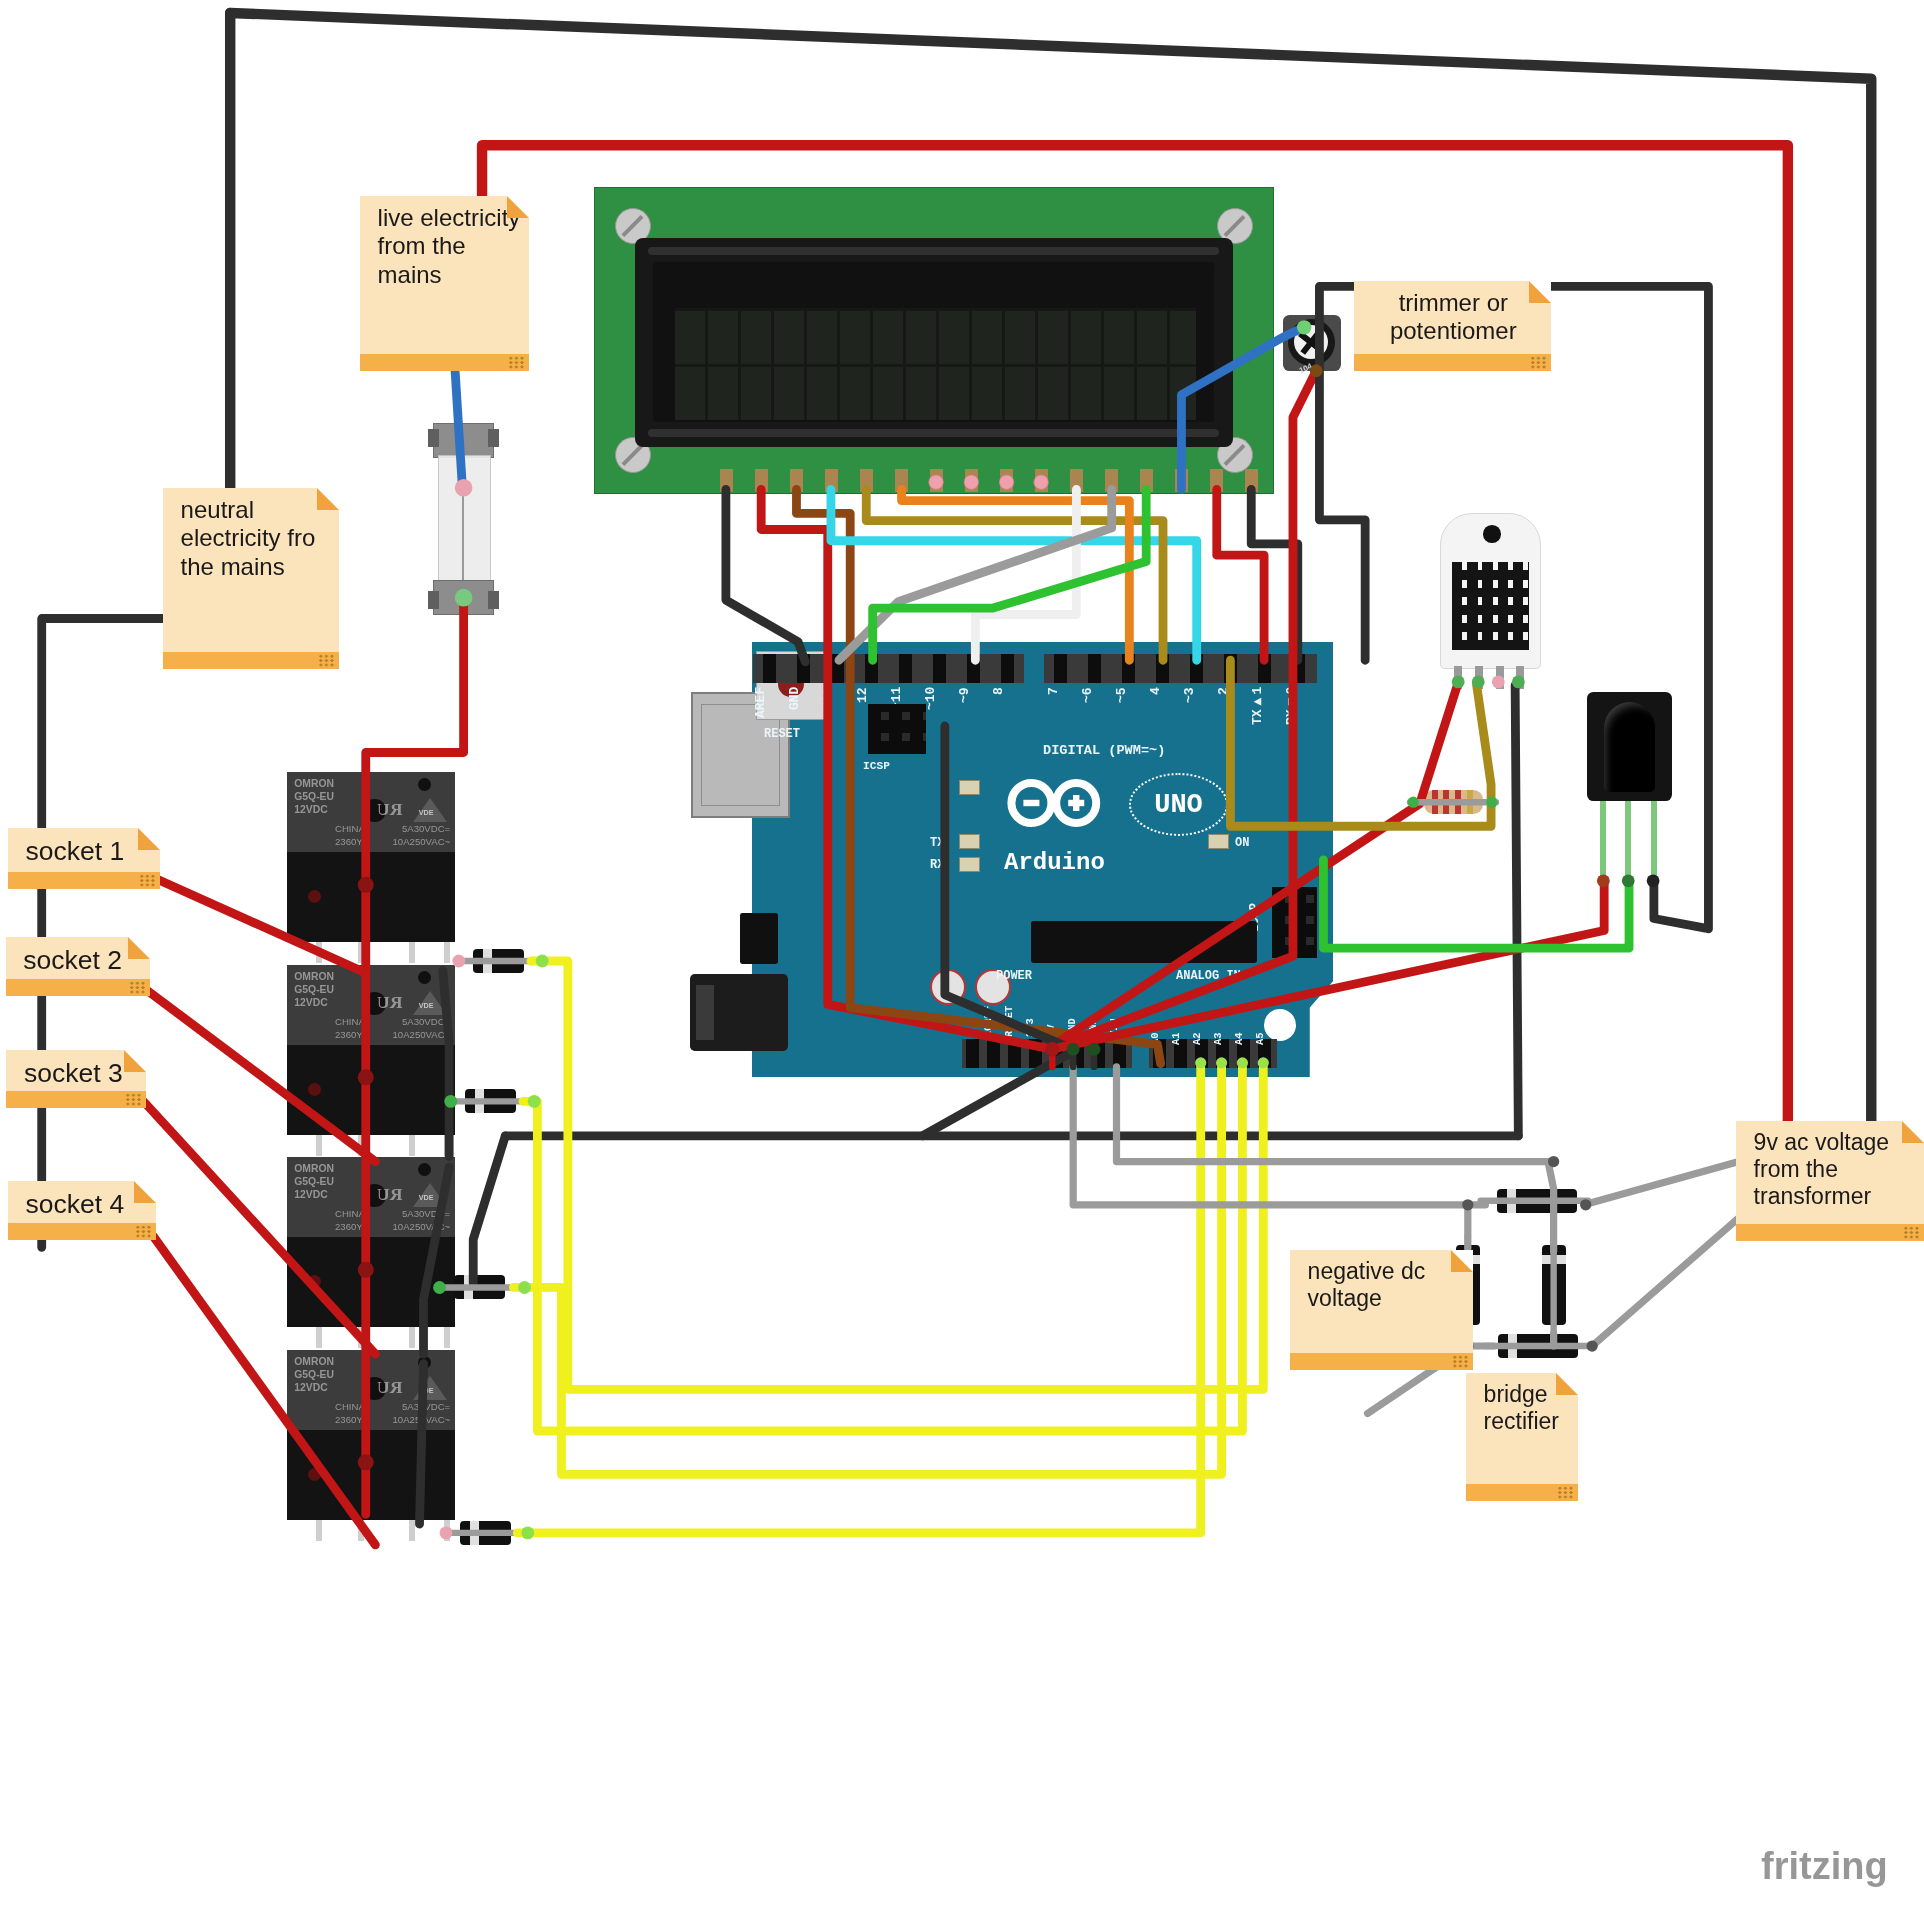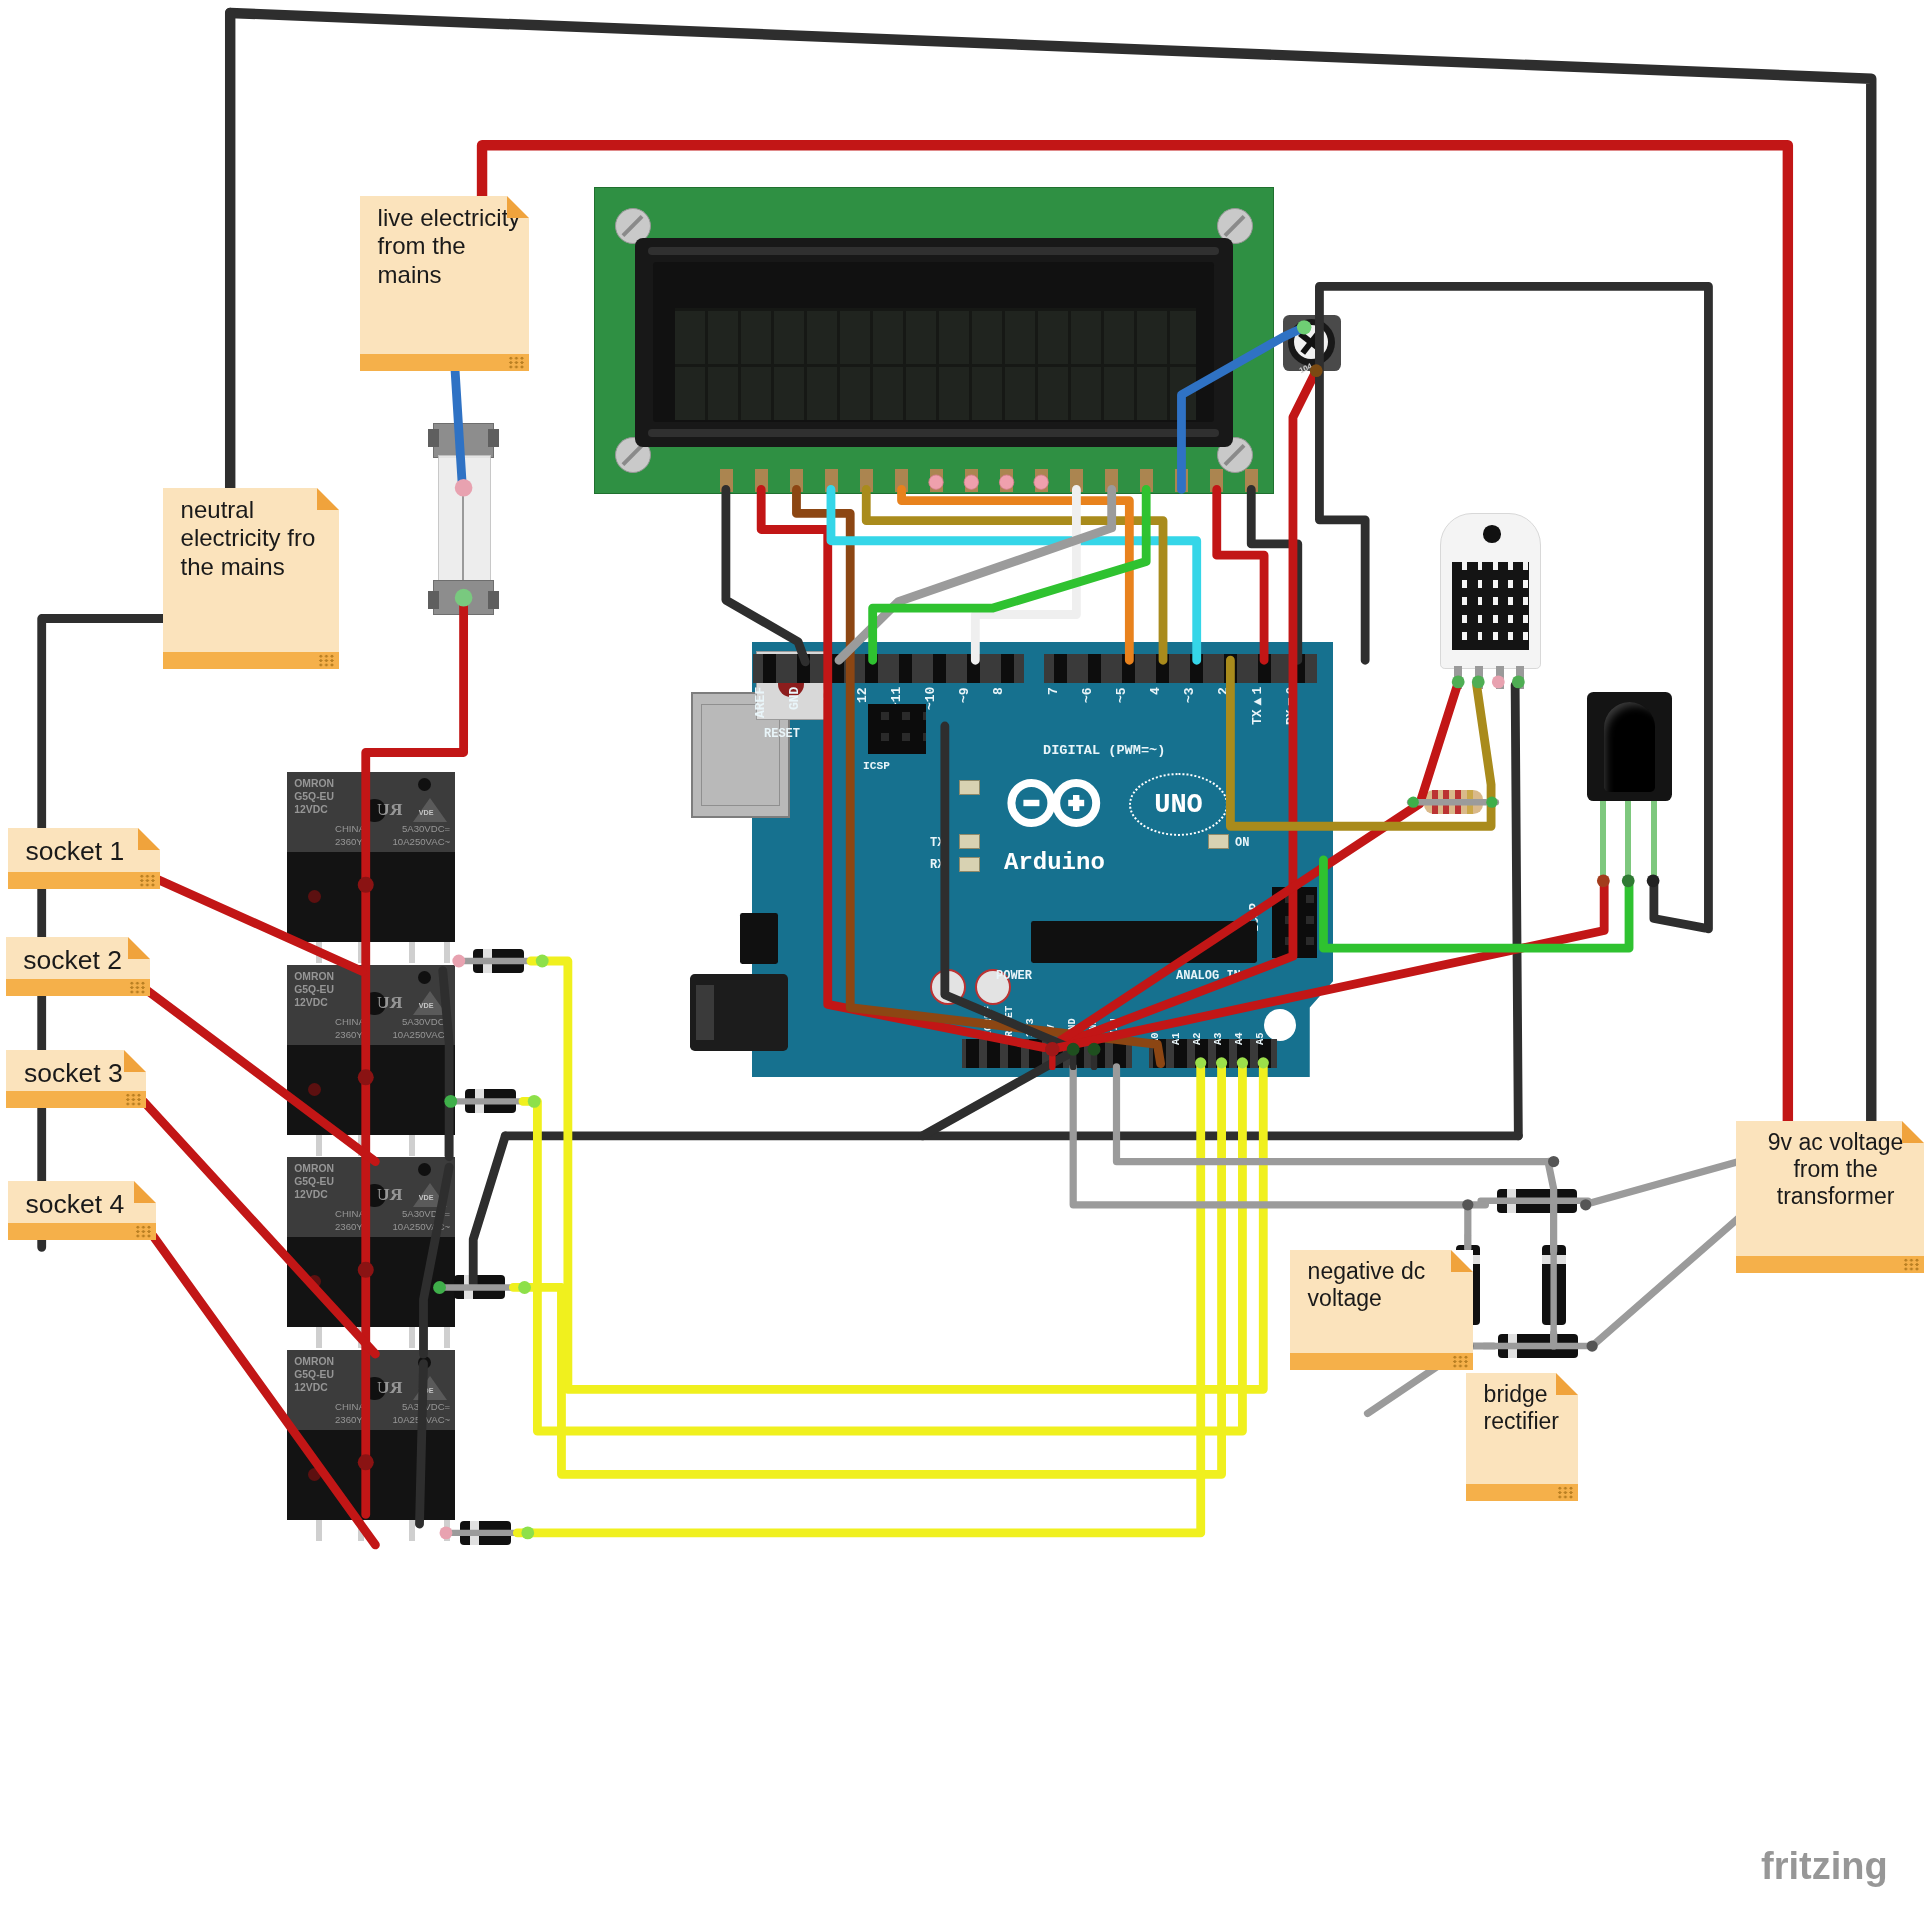--- a/index.html
+++ b/index.html
@@ -482,20 +482,26 @@
     <div class="note-bar">
         <span class="grip"></span>
       </div>
   </div>
   <div class="note" style="left:163px;top:488px;width:176px;height:181px;font-size:24px;">
     <div>neutral electricity fro the mains</div>
     <div class="note-bar">
         <span class="grip"></span>
       </div>
   </div>
+  <div class="note" style="left:1354px;top:281px;width:197px;height:90px;font-size:24px;text-align:center;padding-left:8px;">
+    <div>trimmer or potentiomer</div>
+    <div class="note-bar">
+        <span class="grip"></span>
+      </div>
+  </div>
   <div class="note" style="left:8px;top:828px;width:152px;height:61px;font-size:26.5px;">
     <div>socket 1</div>
     <div class="note-bar">
         <span class="grip"></span>
       </div>
   </div>
   <div class="note" style="left:5.6px;top:937px;width:144px;height:59px;font-size:26.5px;">
     <div>socket 2</div>
     <div class="note-bar">
         <span class="grip"></span>
@@ -512,21 +518,21 @@
     <div class="note-bar">
         <span class="grip"></span>
       </div>
   </div>
   <div class="note" style="left:1290px;top:1250px;width:183px;height:120px;font-size:23px;">
     <div>negative dc voltage</div>
     <div class="note-bar">
         <span class="grip"></span>
       </div>
   </div>
-  <div class="note" style="left:1736px;top:1121px;width:188px;height:152px;font-size:23px;text-align:center;">
+  <div class="note" style="left:1736px;top:1121px;width:188px;height:120px;font-size:23px;">
     <div>9v ac voltage from the transformer</div>
     <div class="note-bar">
         <span class="grip"></span>
       </div>
   </div>
   <div class="note" style="left:1466px;top:1373px;width:112px;height:128px;font-size:23px;">
     <div>bridge rectifier</div>
     <div class="note-bar">
         <span class="grip"></span>
       </div>

